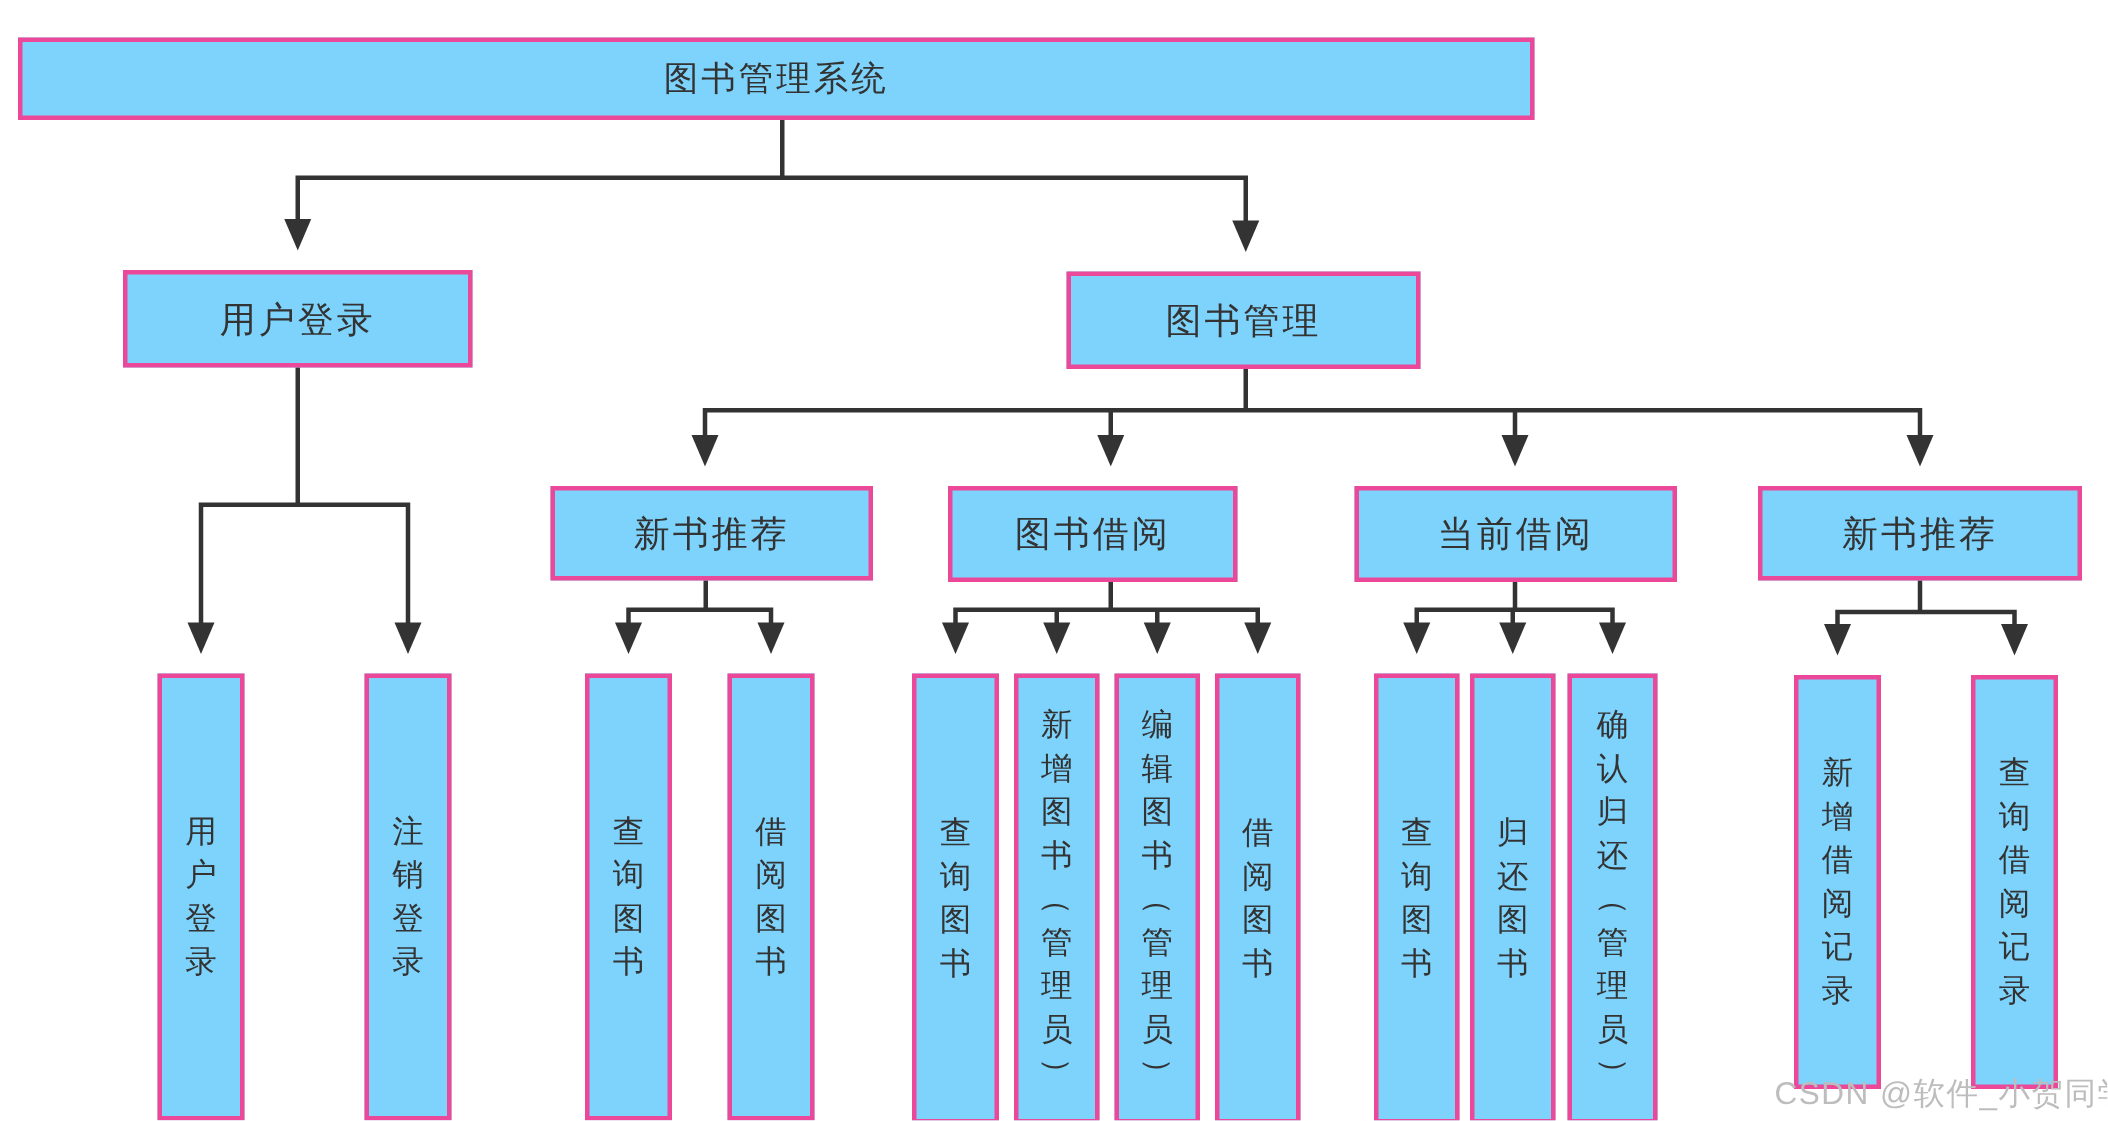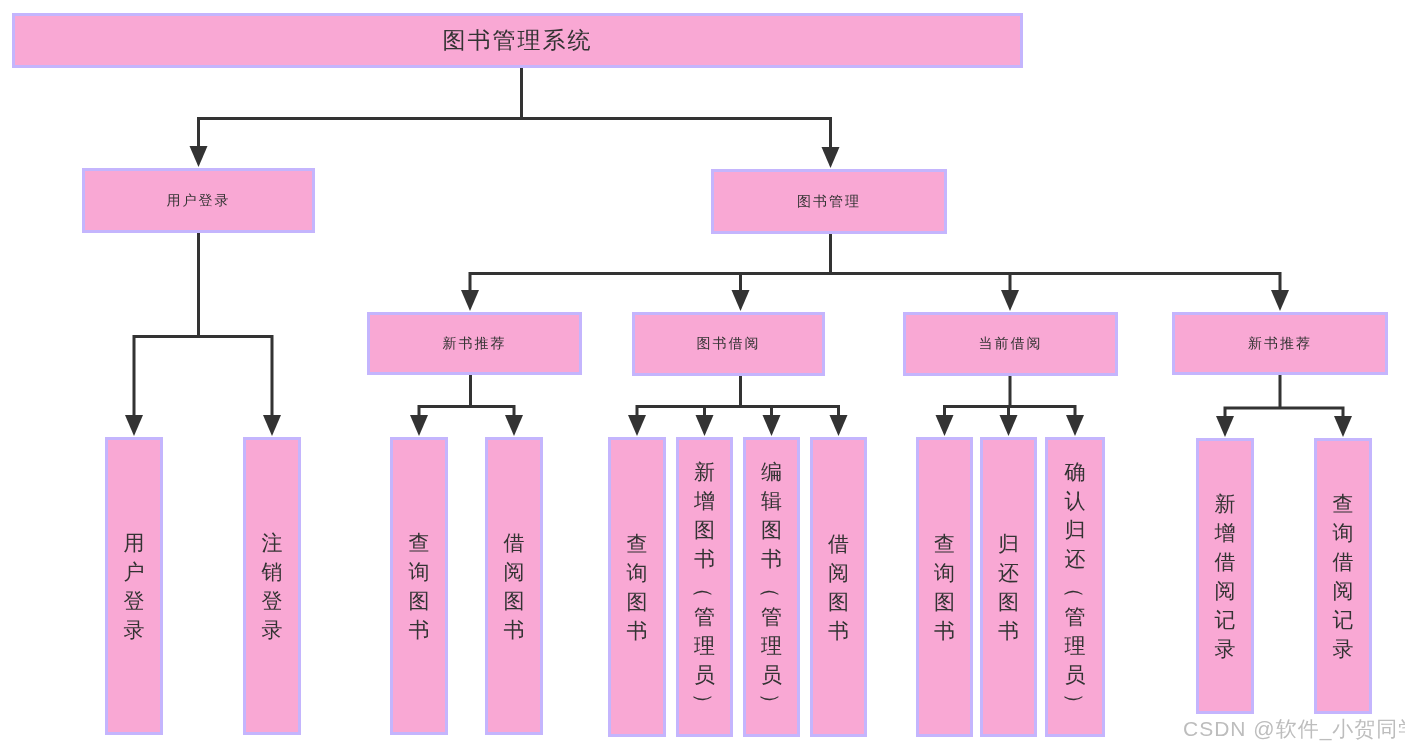--- a/index.html
+++ b/index.html
@@ -2,24 +2,24 @@
 <html><head>
 <meta charset="utf-8">
 <style>
   html,body{margin:0;padding:0;background:#ffffff;}
   .canvas{
     position:relative;width:1405px;height:747px;background:#ffffff;
     font-family:"Liberation Sans","DejaVu Sans",sans-serif;color:#333333;overflow:hidden;
   }
   svg.connectors{position:absolute;left:0;top:0;z-index:1;}
   .box{
-    position:absolute;background:#f9a8d4;border:3px solid #c4b5fd;box-sizing:border-box;
-    display:flex;align-items:center;justify-content:center;z-index:2;
+    position:absolute;background:#7dd3fc;border:3px solid #ec4899;box-sizing:border-box;
+    display:flex;align-items:center;justify-content:center;z-index:2;margin-top:12px;
   }
-  .hlabel{font-size:14px;letter-spacing:2px;color:#333333;white-space:nowrap;}
+  .hlabel{font-size:24px;letter-spacing:2px;color:#333333;white-space:nowrap;}
   .root .hlabel{font-size:23px;}
   .vtext{display:block;}
   .vchar{display:block;height:29px;line-height:29px;width:100%;text-align:center;font-size:21px;color:#333333;}
   .vchar.rot{transform:rotate(90deg);}
   .watermark{
     position:absolute;left:1183px;top:715px;z-index:3;
     font-size:21px;letter-spacing:1px;color:#bdbdbd;white-space:nowrap;
   }
 </style>
 </head>

